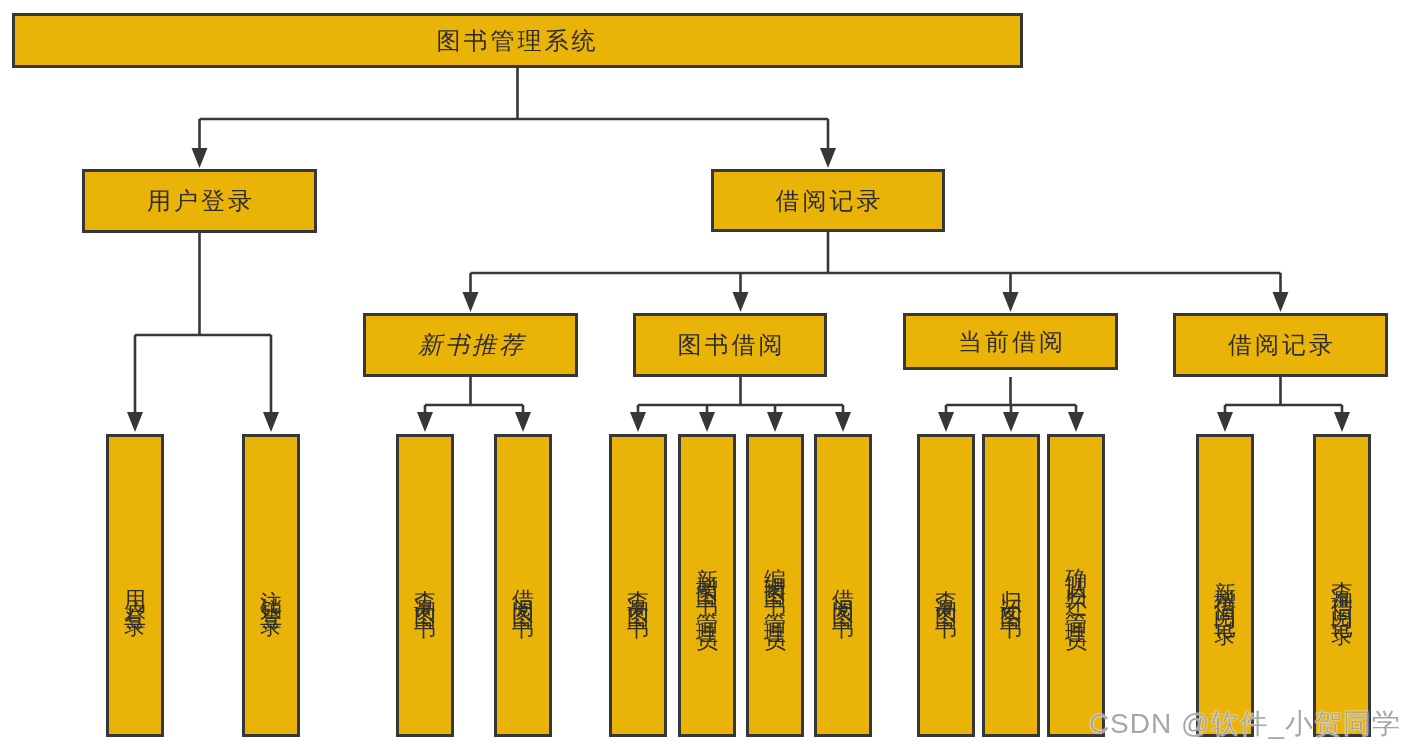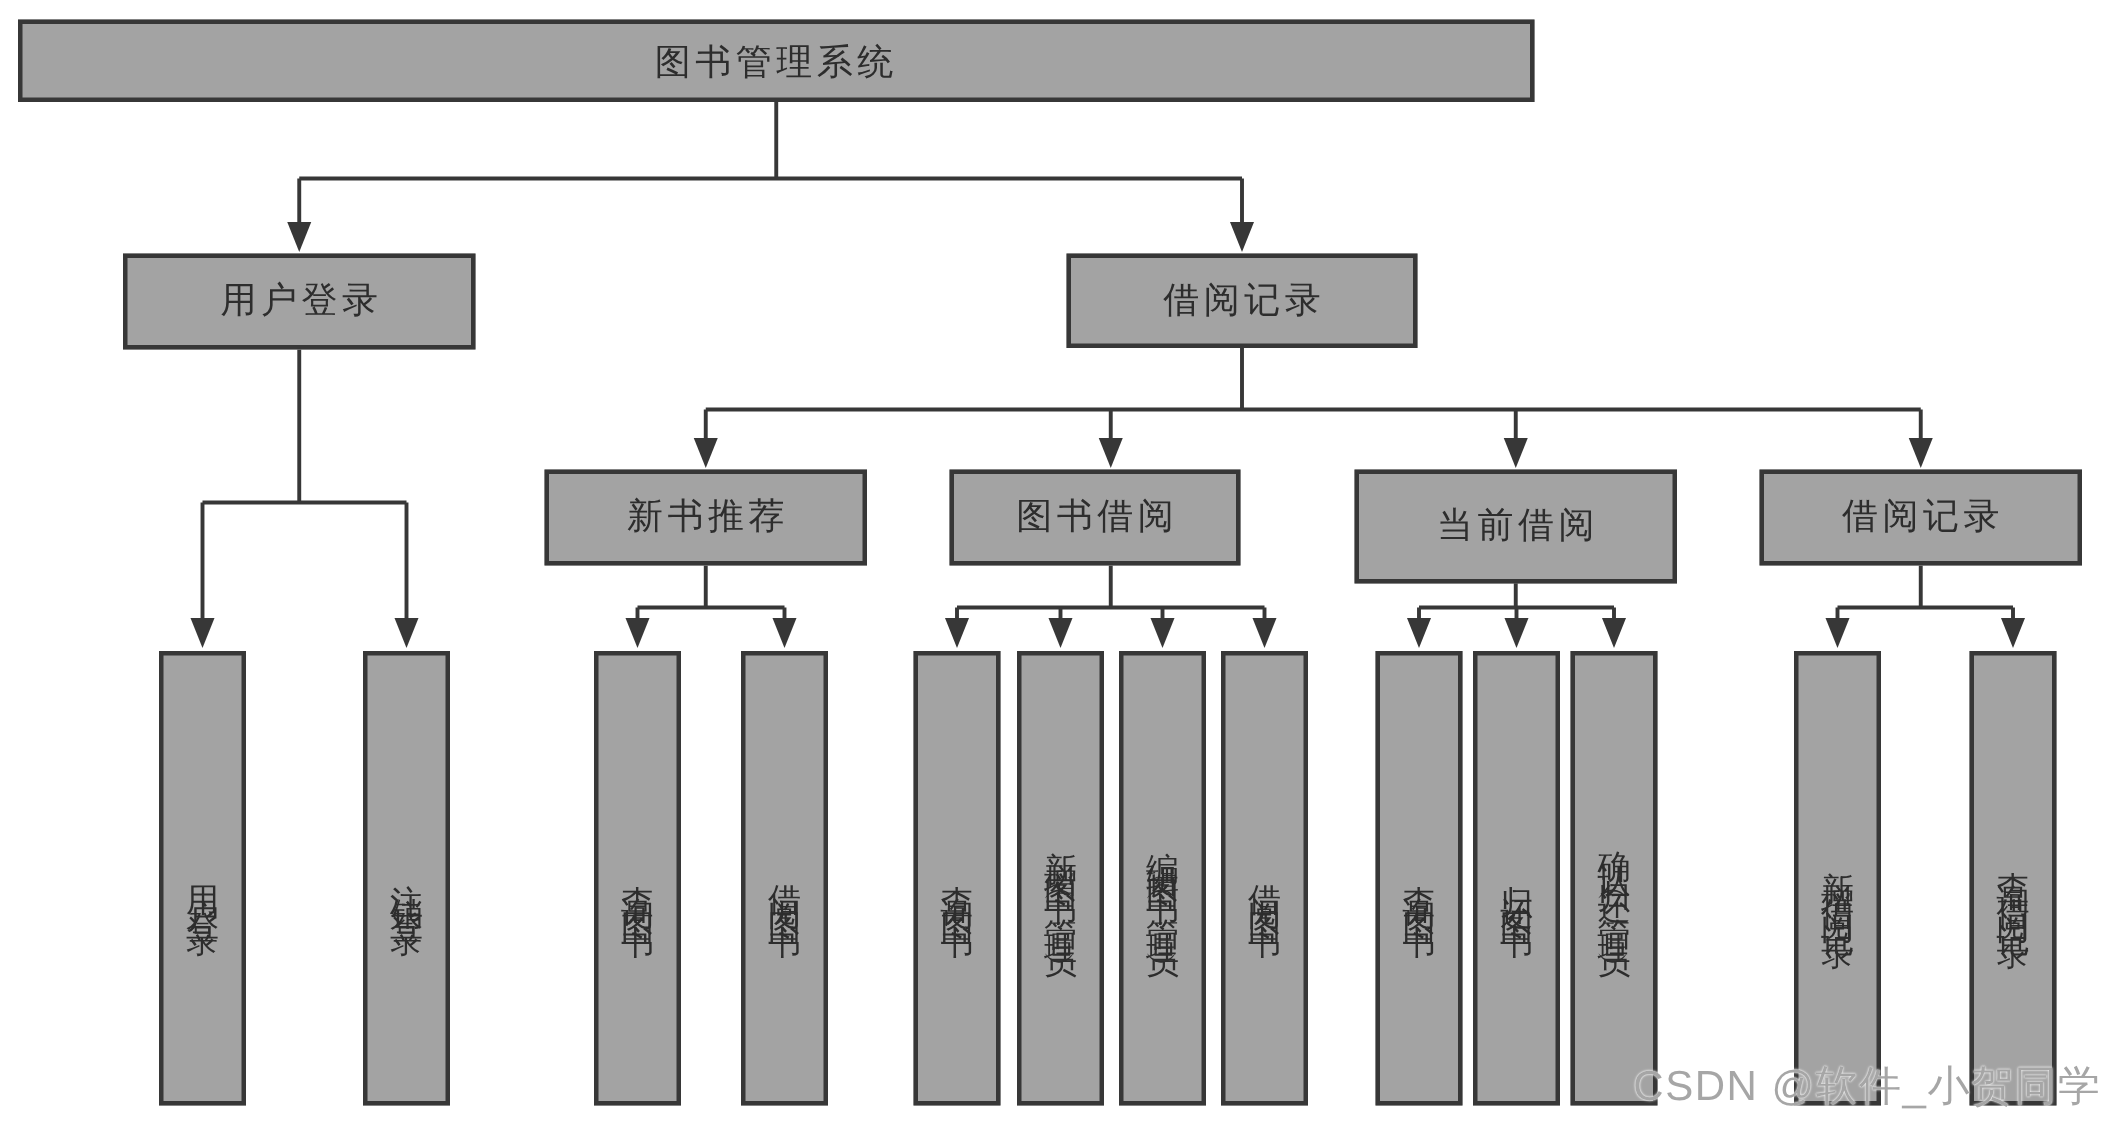--- a/index.html
+++ b/index.html
@@ -19,21 +19,21 @@
     position: absolute;
     left: 0;
     top: 0;
     width: 1405px;
     height: 747px;
     pointer-events: none;
   }
   .node {
     position: absolute;
     box-sizing: border-box;
-    background: #a3a3a3;
+    background: #eab308;
     border: 3px solid #373737;
     color: #2d2d2d;
     display: flex;
     align-items: center;
     justify-content: center;
     text-align: center;
   }
   .node.h-label {
     font-size: 24px;
     letter-spacing: 3px;
@@ -100,23 +100,23 @@
       <polygon points="1217,412 1233,412 1225,432"></polygon>
       <polygon points="1334,412 1350,412 1342,432"></polygon>
     </g>
   </svg>
 
   <div class="node root-box" style="left:12px; top:13px; width:1011px; height:55px;">图书管理系统</div>
 
   <div class="node h-label" style="left:82px; top:169px; width:235px; height:64px;">用户登录</div>
   <div class="node h-label" style="left:711px; top:169px; width:234px; height:63px;">借阅记录</div>
 
-  <div class="node h-label" style="left:363px; top:313px; width:215px; height:64px;">新书推荐</div>
+  <div class="node h-label" style="left:363px; top:313px; width:215px; height:64px;font-style:italic;">新书推荐</div>
   <div class="node h-label" style="left:633px; top:313px; width:194px; height:64px;">图书借阅</div>
-  <div class="node h-label" style="left:903px; top:313px; width:215px; height:76px;">当前借阅</div>
+  <div class="node h-label" style="left:903px; top:313px; width:215px; height:57px;">当前借阅</div>
   <div class="node h-label" style="left:1173px; top:313px; width:215px; height:64px;">借阅记录</div>
 
   <div class="node leaf" style="left:106px; top:434px; width:58px; height:303px;">用户登录</div>
   <div class="node leaf" style="left:242px; top:434px; width:58px; height:303px;">注销登录</div>
 
   <div class="node leaf" style="left:396px; top:434px; width:58px; height:303px;">查询图书</div>
   <div class="node leaf" style="left:494px; top:434px; width:58px; height:303px;">借阅图书</div>
 
   <div class="node leaf" style="left:609px; top:434px; width:58px; height:303px;">查询图书</div>
   <div class="node leaf" style="left:678px; top:434px; width:58px; height:303px;">新增图书（管理员）</div>

